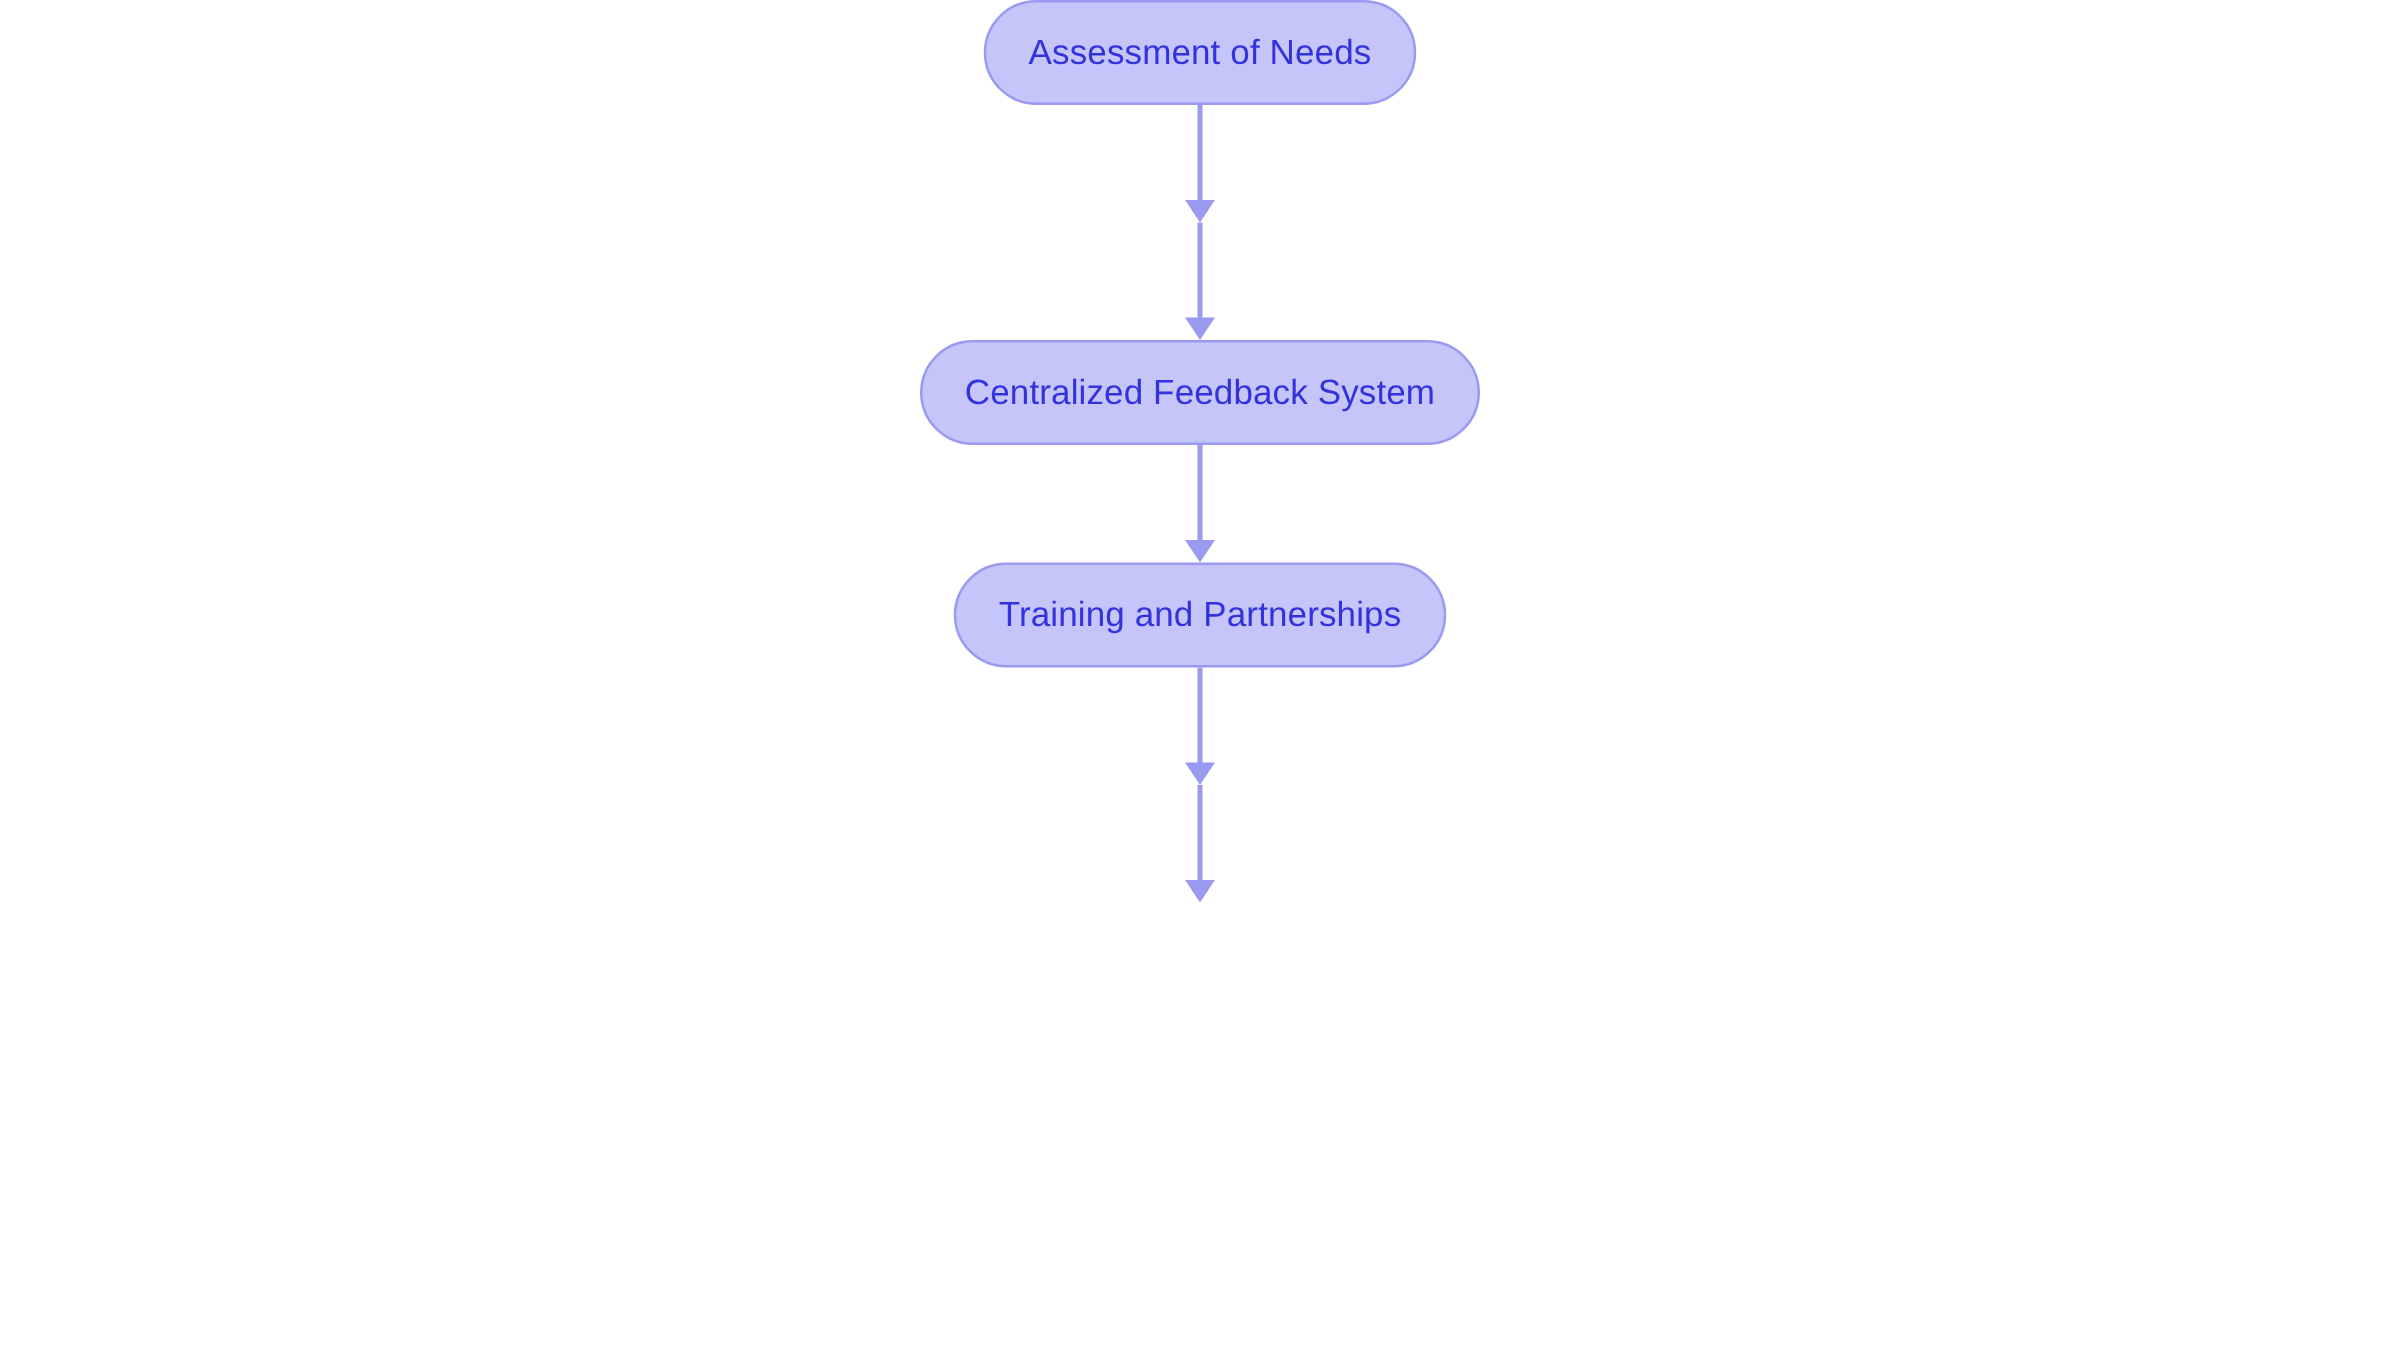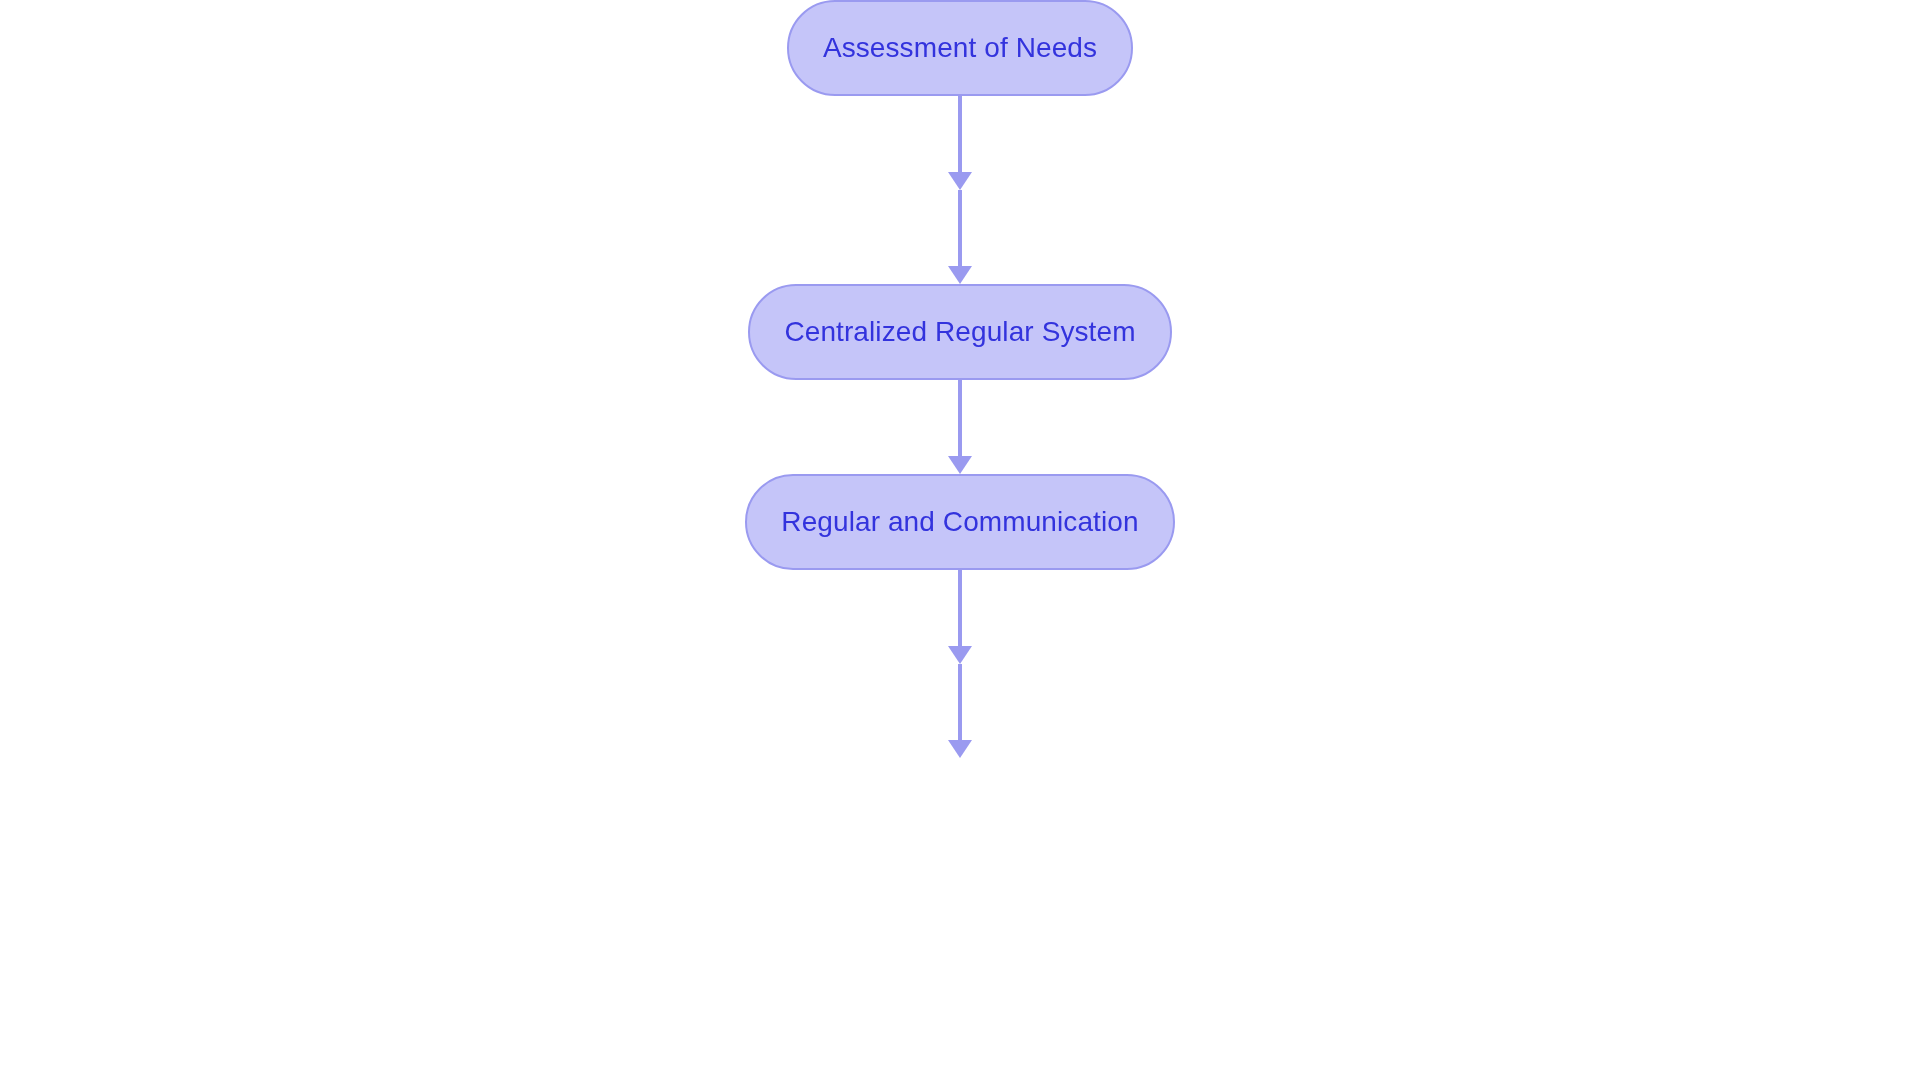--- a/index.html
+++ b/index.html
@@ -30,21 +30,21 @@
     height: 1083px;
     display: flex;
     flex-direction: column;
     align-items: center;
     justify-content: flex-start;
   }
 
   
   .node {
     box-sizing: border-box;
-    height: 96px;
+    height: 84px;
     border: 2px solid #9a9af0;
     border-radius: 48px;
     background: #c5c5f9;
     color: #3333dd;
     display: flex;
     align-items: center;
     justify-content: center;
     padding: 0 34px;
     font-size: 28px;
     font-weight: 400;
@@ -104,30 +104,30 @@
       <span class="head"></span>
     </div>
 
 
     <div class="connector">
       <span class="stem"></span>
       <span class="head"></span>
     </div>
 
     <div class="node">
-      <span class="node-label">Centralized Regular System</span>
+      <span class="node-label">Centralized Feedback System</span>
     </div>
 
     <div class="connector">
       <span class="stem"></span>
       <span class="head"></span>
     </div>
 
     <div class="node">
-      <span class="node-label">Regular and Communication</span>
+      <span class="node-label">Training and Partnerships</span>
     </div>
 
     <div class="connector">
       <span class="stem"></span>
       <span class="head"></span>
     </div>
 
 
     <div class="connector">
       <span class="stem"></span>

